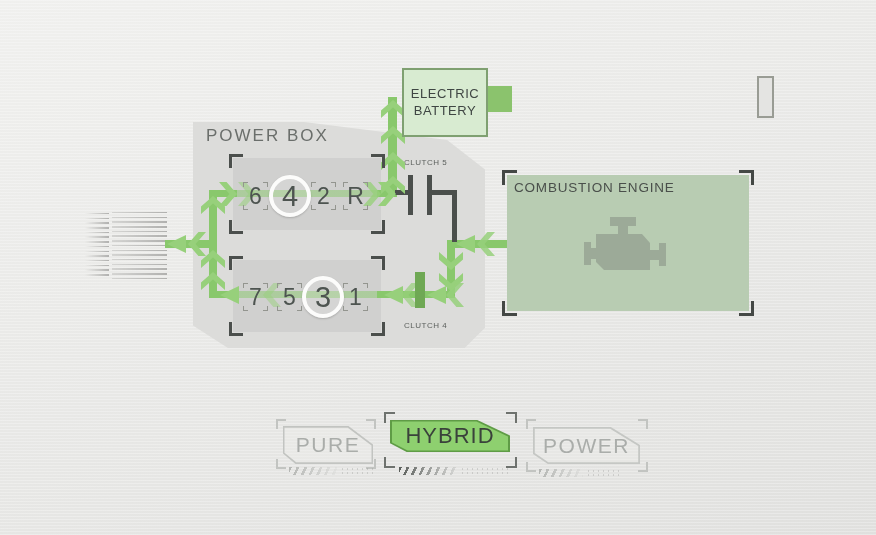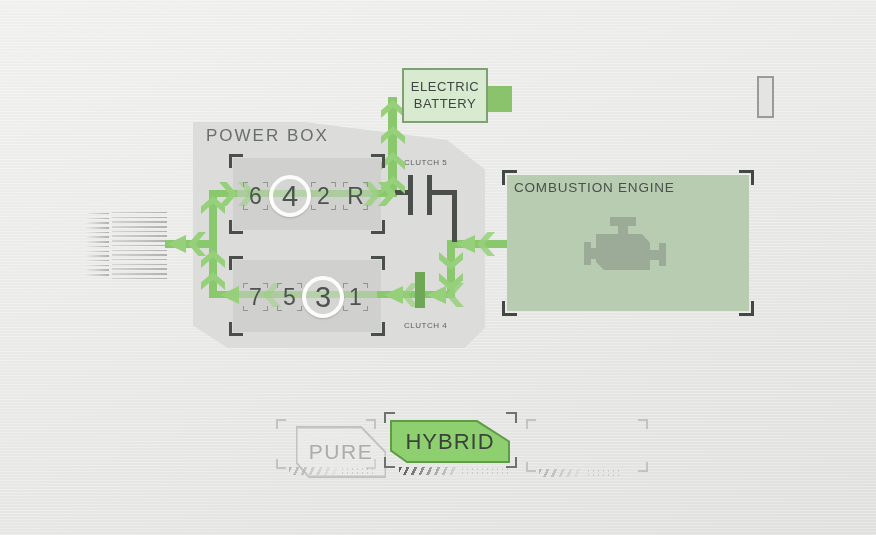--- a/index.html
+++ b/index.html
@@ -54,21 +54,21 @@
               font-size:23px; color:#4d5450; }
   .gear-circle { position:absolute; width:42px; height:42px; border:4px solid #fcfcfb; border-radius:50%;
                  box-shadow:0 1px 2px rgba(0,0,0,.18); display:flex; align-items:center; justify-content:center;
                  font-size:29px; color:#4d5450; background:rgba(255,255,255,.12); }
 
   
   .dark { position:absolute; background:#4b4f4c; }
   .clutch-label { position:absolute; font-size:8px; letter-spacing:.5px; color:#5d615e; }
 
   
-  #em-box { left:402px; top:68px; width:86px; height:55px; background:#d8ebd1; border:2px solid #7fa071;
+  #em-box { left:402px; top:68px; width:86px; height:69px; background:#d8ebd1; border:2px solid #7fa071;
             display:flex; flex-direction:column; align-items:center; justify-content:center;
             font-size:13px; letter-spacing:.5px; color:#3f4643; line-height:1.3; }
   #em-batt-link { left:488px; top:86px; width:24px; height:26px; background:#8bc36d; }
   #battery-body { left:512px; top:63px; width:245px; height:67px; background:#bacfb4; border:1px solid #999c94; }
   #battery-cap  { right:0; top:0; width:30px; height:100%; background:#a8aba4; }
   #battery-terminal { left:757px; top:76px; width:17px; height:42px; background:#e4e4e2; border:2px solid #999c94; }
   #battery-label { left:9px; top:4px; font-size:14px; letter-spacing:1.5px; color:#5b5f5d; position:absolute; }
   #engine-fill { left:507px; top:175px; width:242px; height:136px; background:#b8ccb2; }
   #engine-label { left:7px; top:5px; font-size:13.5px; letter-spacing:.8px; color:#4a4f4b; position:absolute; }
 
@@ -192,36 +192,42 @@
         <rect x="7" y="31" width="6" height="11"></rect>
         <rect x="0" y="25" width="7" height="23"></rect>
         <rect x="66" y="33" width="9" height="10"></rect>
         <rect x="75" y="26" width="7" height="23"></rect>
       </g>
     </svg>
   </div>
   <div class="brk brk-engine" style="left:502px; top:170px; width:252px; height:146px;"></div>
 
   <div class="brk brk-mode-light" style="left:276px; top:419px; width:100px; height:50px;"></div>
-  <div class="mode" id="mode-pure" style="left:296px; top:426px; width:90px; height:52px;">
+  <div class="mode" id="mode-pure" style="left:283px; top:426px; width:90px; height:38px;">
     <svg viewBox="0 0 120 42" preserveAspectRatio="none">
       <polygon points="1,1 87,1 119,21 119,41 17,41 1,30" fill="rgba(238,238,236,.35)" stroke="#c2c4c1" stroke-width="2"></polygon>
     </svg>
     <span class="lbl">PURE</span>
   </div>
   <div class="hatch" style="left:289px; top:467px; width:48px; --hc:#b4b6b3;"></div>
   <div class="dots" style="left:340px; top:467px; width:36px;"></div>
 
   <div class="brk brk-mode-dark" style="left:384px; top:412px; width:133px; height:56px;"></div>
-  <div class="mode" id="mode-hybrid" style="left:390px; top:420px; width:120px; height:43px;">
+  <div class="mode" id="mode-hybrid" style="left:390px; top:420px; width:120px; height:32px;">
     <svg viewBox="0 0 120 42" preserveAspectRatio="none">
       <polygon points="1,1 87,1 119,21 119,41 17,41 1,30" fill="#8ed06f" stroke="#5f9c46" stroke-width="2"></polygon>
     </svg>
     <span class="lbl">HYBRID</span>
   </div>
   <div class="hatch" style="left:399px; top:467px; width:58px; --hc:#595d5a;"></div>
   <div class="dots" style="left:460px; top:467px; width:48px;"></div>
 
   <div class="brk brk-mode-light" style="left:526px; top:419px; width:122px; height:53px;"></div>
+  <div class="mode" id="mode-power" style="left:533px; top:427px; width:107px; height:37px;">
+    <svg viewBox="0 0 120 42" preserveAspectRatio="none">
+      <polygon points="1,1 87,1 119,21 119,41 17,41 1,30" fill="rgba(238,238,236,.35)" stroke="#c5c7c4" stroke-width="2"></polygon>
+    </svg>
+    <span class="lbl">POWER</span>
+  </div>
   <div class="hatch" style="left:539px; top:469px; width:44px; --hc:#b4b6b3;"></div>
   <div class="dots" style="left:586px; top:469px; width:36px;"></div>
 
 </div>
 
 </body></html>

